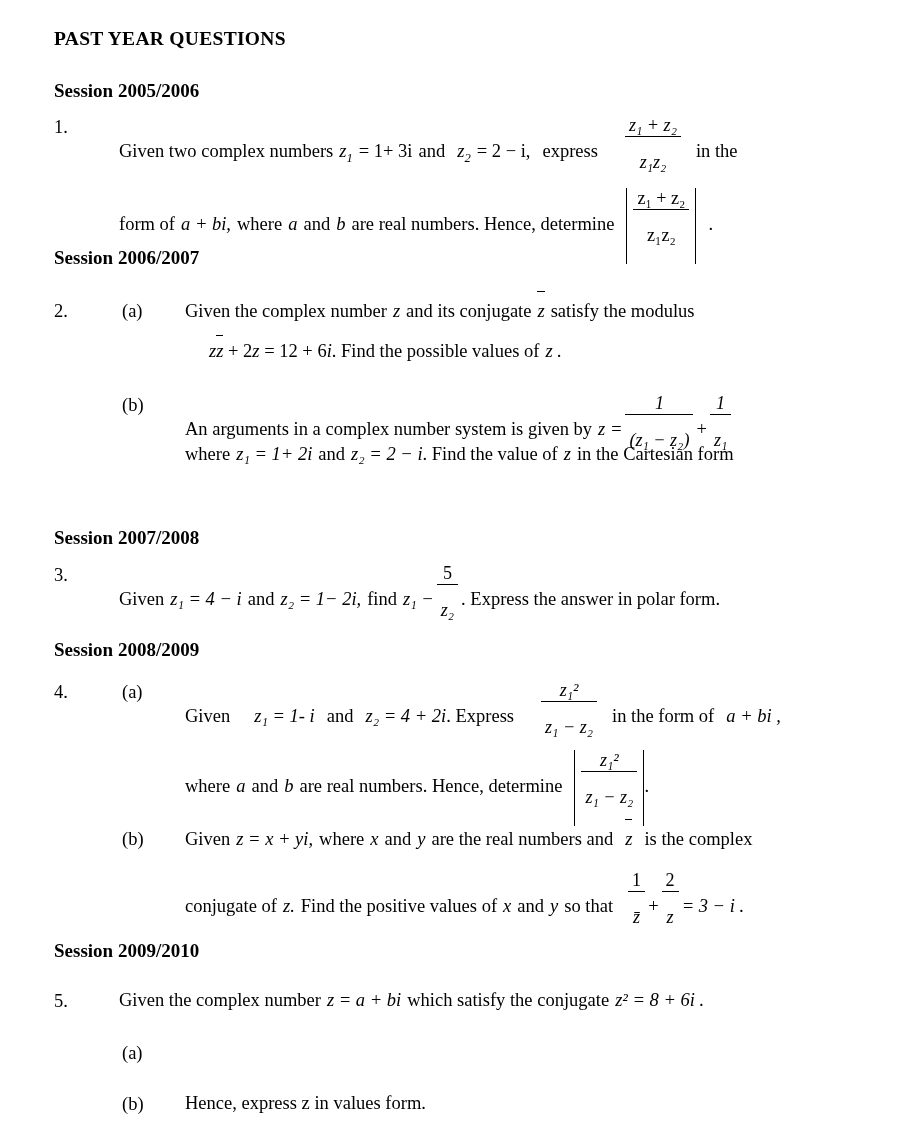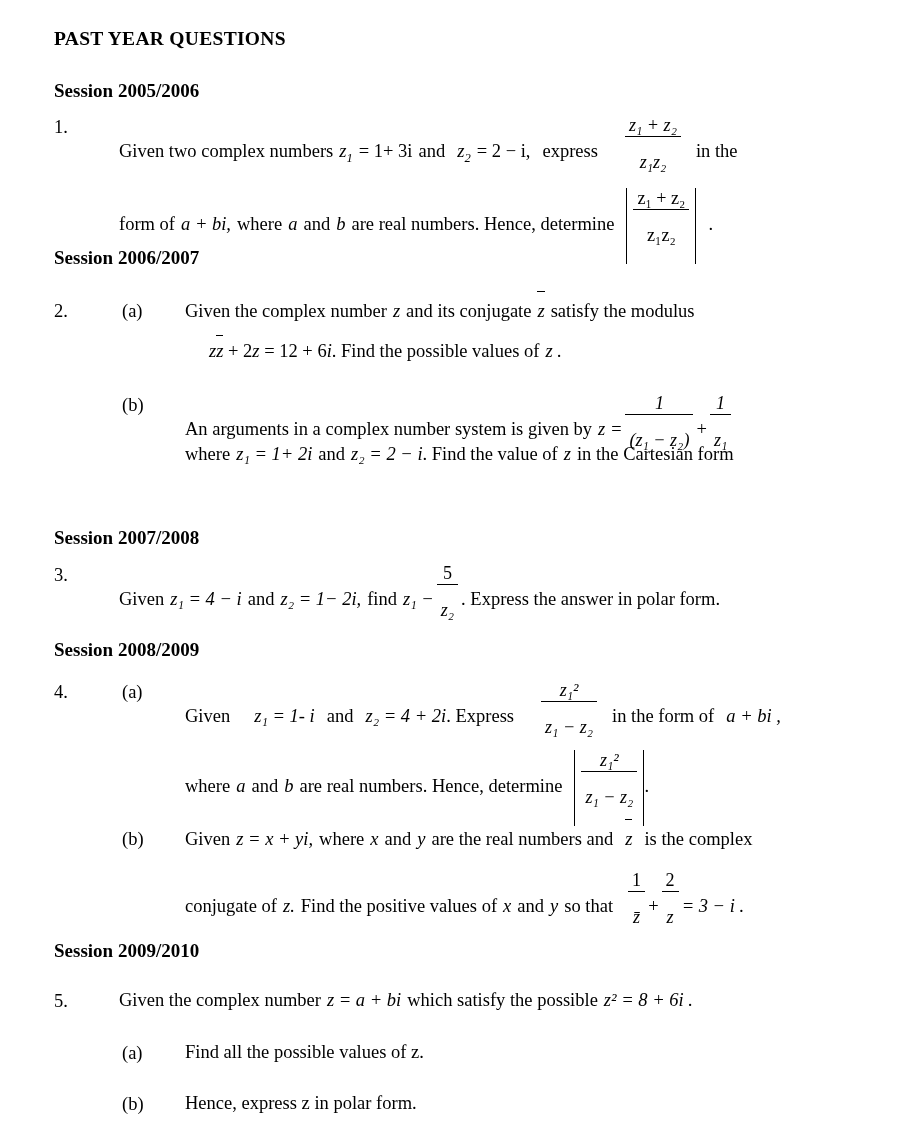--- a/index.html
+++ b/index.html
@@ -186,22 +186,21 @@
 
   <div class="qtext" style="left:185px; top:872px;">
     <span>conjugate of</span><span class="sp"></span><span class="m">z.</span><span class="sp"></span><span>Find the positive values of</span><span class="sp"></span><span class="m">x</span><span class="sp"></span><span>and</span><span class="sp"></span><span class="m">y</span><span class="sp"></span><span>so that</span><span class="sp2"></span><span class="frac m"><span class="num up">1</span><span class="den">z̄</span></span><span class="op">+</span><span class="frac m"><span class="num up">2</span><span class="den">z</span></span><span class="m">= 3 − i .</span>
   </div>
 
   <div class="session" style="top:940px;">Session 2009/2010</div>
 
   <div class="qnum" style="left:54px; top:991px;">5.</div>
 
   <div class="qtext" style="left:119px; top:991px;">
-    <span>Given the complex number</span><span class="sp"></span><span class="m">z = a + bi</span><span class="sp"></span><span>which satisfy the possible</span><span class="sp"></span><span class="m">z² = 8 + 6i .</span>
+    <span>Given the complex number</span><span class="sp"></span><span class="m">z = a + bi</span><span class="sp"></span><span>which satisfy the conjugate</span><span class="sp"></span><span class="m">z² = 8 + 6i .</span>
   </div>
 
   <div class="qlabel" style="left:122px; top:1043px;">(a)</div>
-  <div class="qtext" style="left:185px; top:1043px;">Find all the possible values of z.</div>
 
   <div class="qlabel" style="left:122px; top:1094px;">(b)</div>
-  <div class="qtext" style="left:185px; top:1094px;">Hence, express z in polar form.</div>
+  <div class="qtext" style="left:185px; top:1094px;">Hence, express z in values form.</div>
 
 </div>
 
 </body></html>

